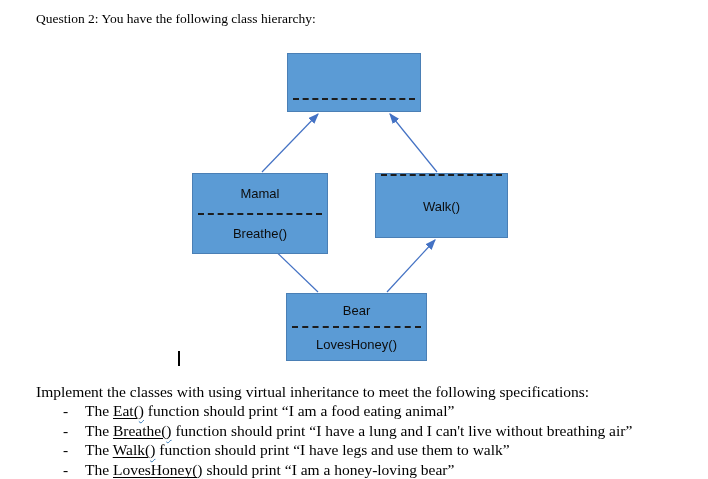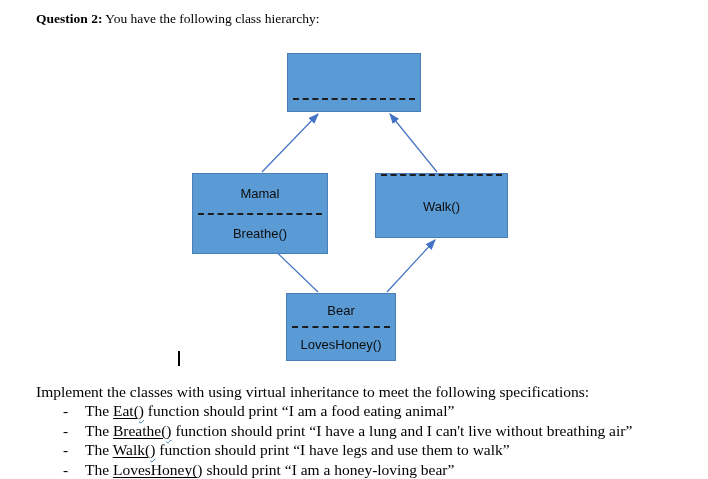--- a/index.html
+++ b/index.html
@@ -8,35 +8,35 @@
     --arrow-color:#4472C4;
     --squiggle-red:#e03c31;
     --squiggle-blue:#2E75B6;
   }
   html,body{margin:0;padding:0;background:#e9e9e9;}
   .page{
     position:relative;width:708px;height:479px;background:#ffffff;
     font-family:"Liberation Serif", serif;color:#000;overflow:hidden;
   }
   .heading{position:absolute;left:36px;top:11px;font-size:13.5px;white-space:nowrap;}
-  .heading b{font-weight:bold;}
+  .heading b{font-weight:normal;}
   .diagram-svg{position:absolute;left:0;top:0;width:708px;height:479px;}
   .diagram-svg line{stroke:var(--arrow-color);stroke-width:1.2;}
   .arrow-head{fill:var(--arrow-color);}
   .cbox{
     position:absolute;background:var(--box-fill);border:1.6px solid var(--box-border);
     display:flex;flex-direction:column;box-sizing:border-box;
     font-family:"Liberation Sans", sans-serif;font-size:13px;color:#0d0d0d;
   }
   .cbox .half{flex:1;display:flex;align-items:center;justify-content:center;overflow:hidden;}
   .cbox .sep{height:0;border-top:2px dashed #1d1d1d;margin:0 5px;}
   .box-animal{left:287px;top:53px;width:134px;height:59px;gap:44px;}
   .box-mamal{left:192px;top:173px;width:136px;height:81px;}
   .box-legged{left:375px;top:173px;width:133px;height:65px;}
-  .box-bear{left:286px;top:293px;width:110px;height:68px;}
+  .box-bear{left:286px;top:293px;width:141px;height:68px;}
   .caret{position:absolute;left:178px;top:351px;width:1.5px;height:15px;background:#000;}
   .specs{position:absolute;left:36px;top:382px;width:666px;font-size:15.5px;line-height:19.4px;}
   .bullet-row{display:flex;}
   .bullet-dash{flex:0 0 22px;margin-left:27px;}
   .bullet-text{flex:1;white-space:nowrap;}
   .u{text-decoration:underline;text-decoration-thickness:1px;text-underline-offset:2px;}
   .sq-red{text-decoration:underline wavy var(--squiggle-red);text-decoration-thickness:1px;text-underline-offset:4px;text-decoration-skip-ink:none;margin-top:24px;}
   .sq-blue{text-decoration:underline wavy var(--squiggle-blue);text-decoration-thickness:1px;text-underline-offset:3px;text-decoration-skip-ink:none;}
 </style>
 </head>

